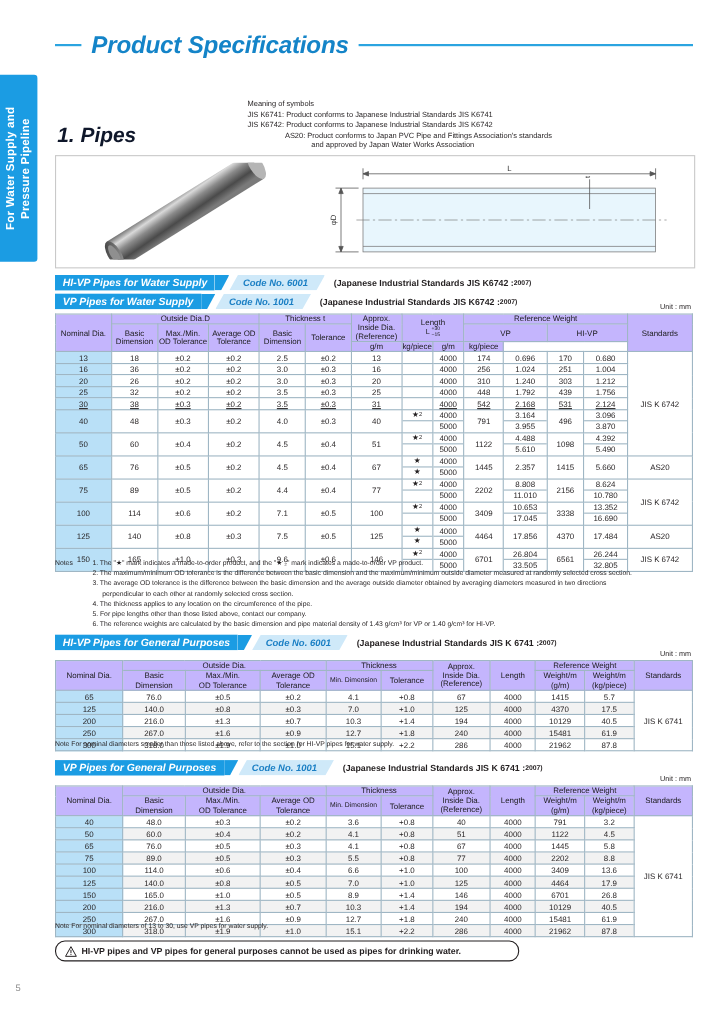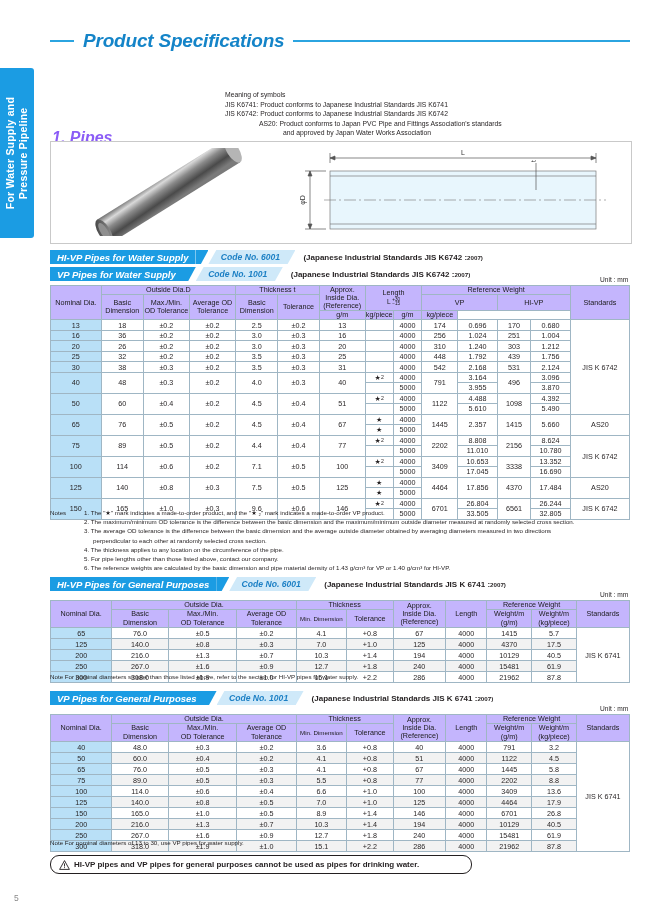--- a/index.html
+++ b/index.html
@@ -20,40 +20,40 @@
     writing-mode:vertical-rl;transform:rotate(180deg);
     font-size:10.5px;font-weight:bold;line-height:13px;text-align:center;
     letter-spacing:.2px;
   }
 
   
   .ps-head{position:absolute;left:50px;top:28px;width:580px;height:26px;display:flex;align-items:center;}
   .ps-rule{height:2px;background:#2ba4e0;flex:0 0 24px;}
   .ps-rule.long{flex:1 1 auto;}
   .ps-title{
-    font-size:19px;font-weight:bold;color:#1484c8;font-style:italic;
+    font-size:22px;font-weight:bold;color:#1484c8;font-style:italic;
     padding:0 9px;white-space:nowrap;letter-spacing:-.2px;
   }
 
   
   .banner{position:absolute;left:50px;top:59px;width:580px;height:27px;display:flex;align-items:stretch;}
   .bars{display:flex;gap:2px;align-items:stretch;padding:0 3px;}
   .bars i{display:block;width:3px;background:#9ed8f5;}
   .bars i.d{background:#4cb9ec;}
   .banner-main{
     flex:1 1 auto;background:#1b9ce3;color:#fff;display:flex;align-items:center;justify-content:center;
     font-size:14.5px;font-weight:bold;font-style:italic;letter-spacing:-.1px;
   }
 
   
   .symbols{position:absolute;left:225px;top:90px;width:410px;font-size:6.8px;line-height:9.6px;color:#231f20;}
   .symbols .ind{padding-left:34px;}
 
   
-  .sec-title{position:absolute;left:52px;top:129px;font-size:16px;font-weight:bold;color:#8b5cf6;font-style:italic;}
+  .sec-title{position:absolute;left:52px;top:113px;font-size:19px;font-weight:bold;color:#0f172a;font-style:italic;}
 
   
   .figbox{position:absolute;left:50px;top:141px;width:580px;height:101px;border:1px solid #c9c9c9;background:#fff;}
   .pipe-photo{position:absolute;left:20px;top:6px;width:195px;height:88px;}
   .drawing{position:absolute;left:245px;top:3px;width:320px;height:95px;}
 
   
   .lbl-row{position:absolute;height:14px;display:flex;align-items:stretch;}
   .lbl-blue{
     background:#1b9ce3;color:#fff;font-size:9.5px;font-weight:bold;font-style:italic;
@@ -316,21 +316,21 @@
           <td>3.5</td>
           <td>±0.3</td>
           <td>25</td>
           <td></td>
           <td>4000</td>
           <td>448</td>
           <td>1.792</td>
           <td>439</td>
           <td>1.756</td>
         </tr>
-        <tr style="height: 10.5px;">
+        <tr style="height: 10.5px; text-decoration: underline;">
           <td class="nom">30</td>
           <td>38</td>
           <td>±0.3</td>
           <td>±0.2</td>
           <td>3.5</td>
           <td>±0.3</td>
           <td>31</td>
           <td></td>
           <td>4000</td>
           <td>542</td>

